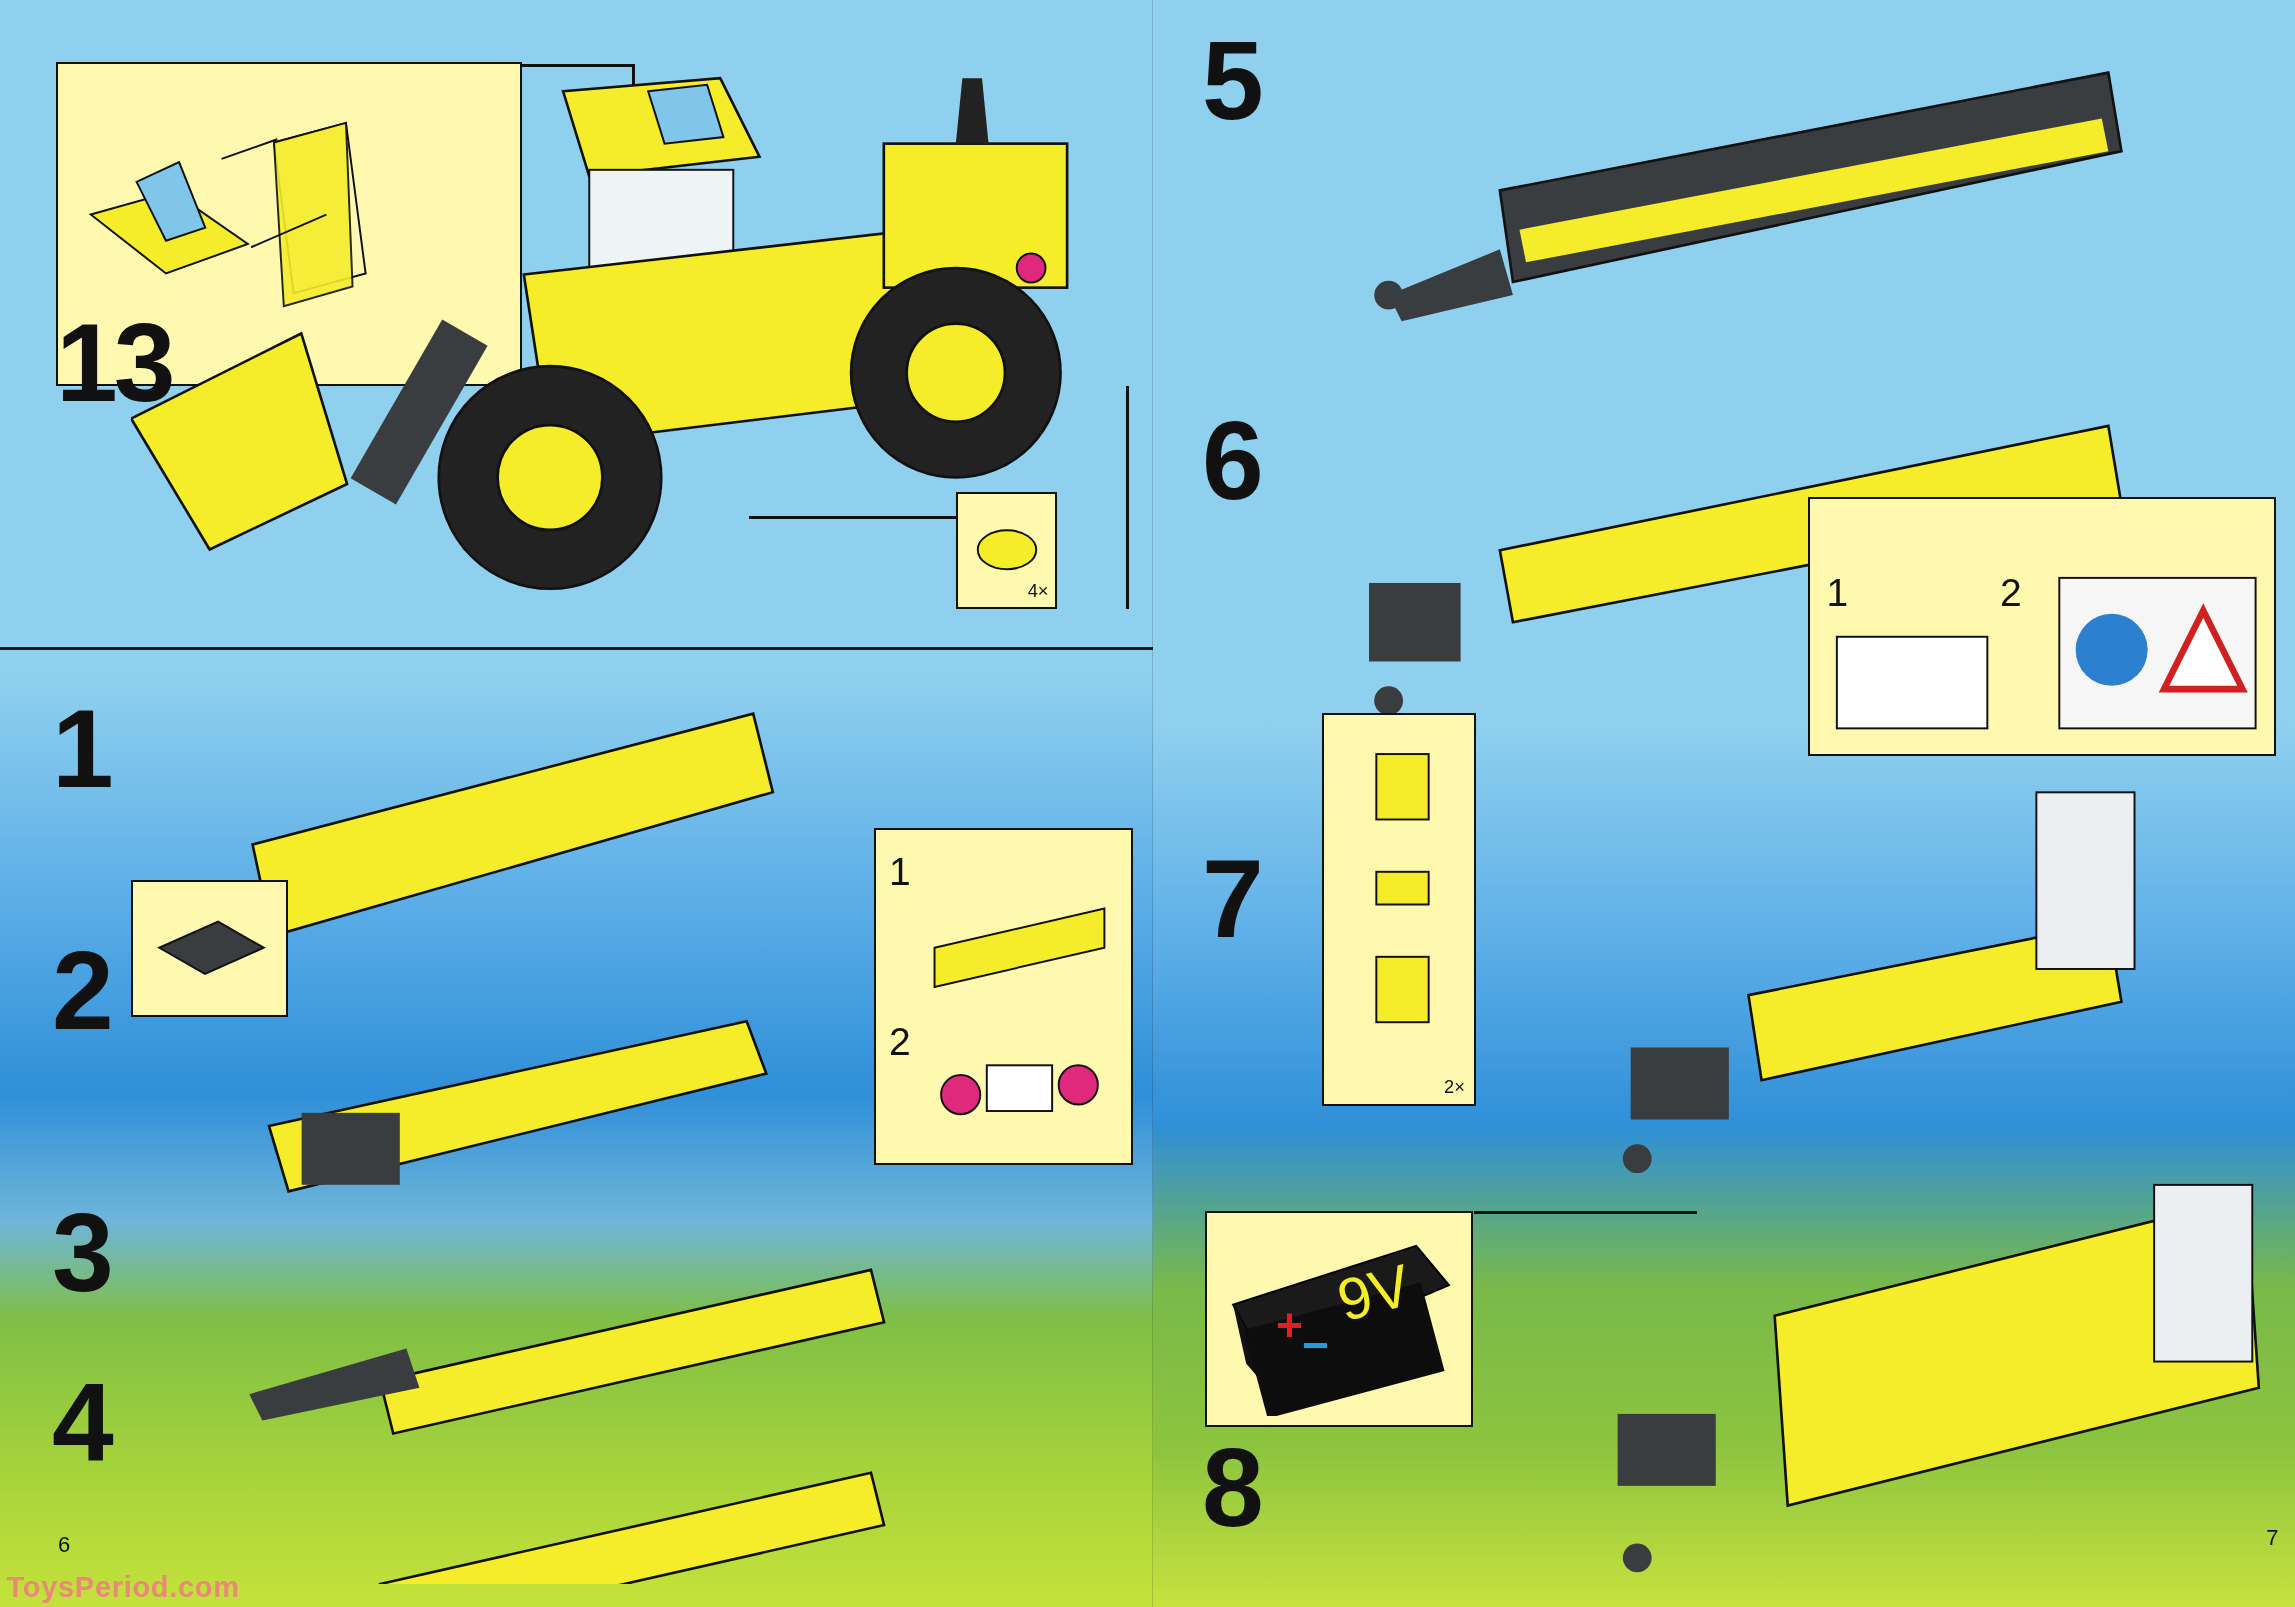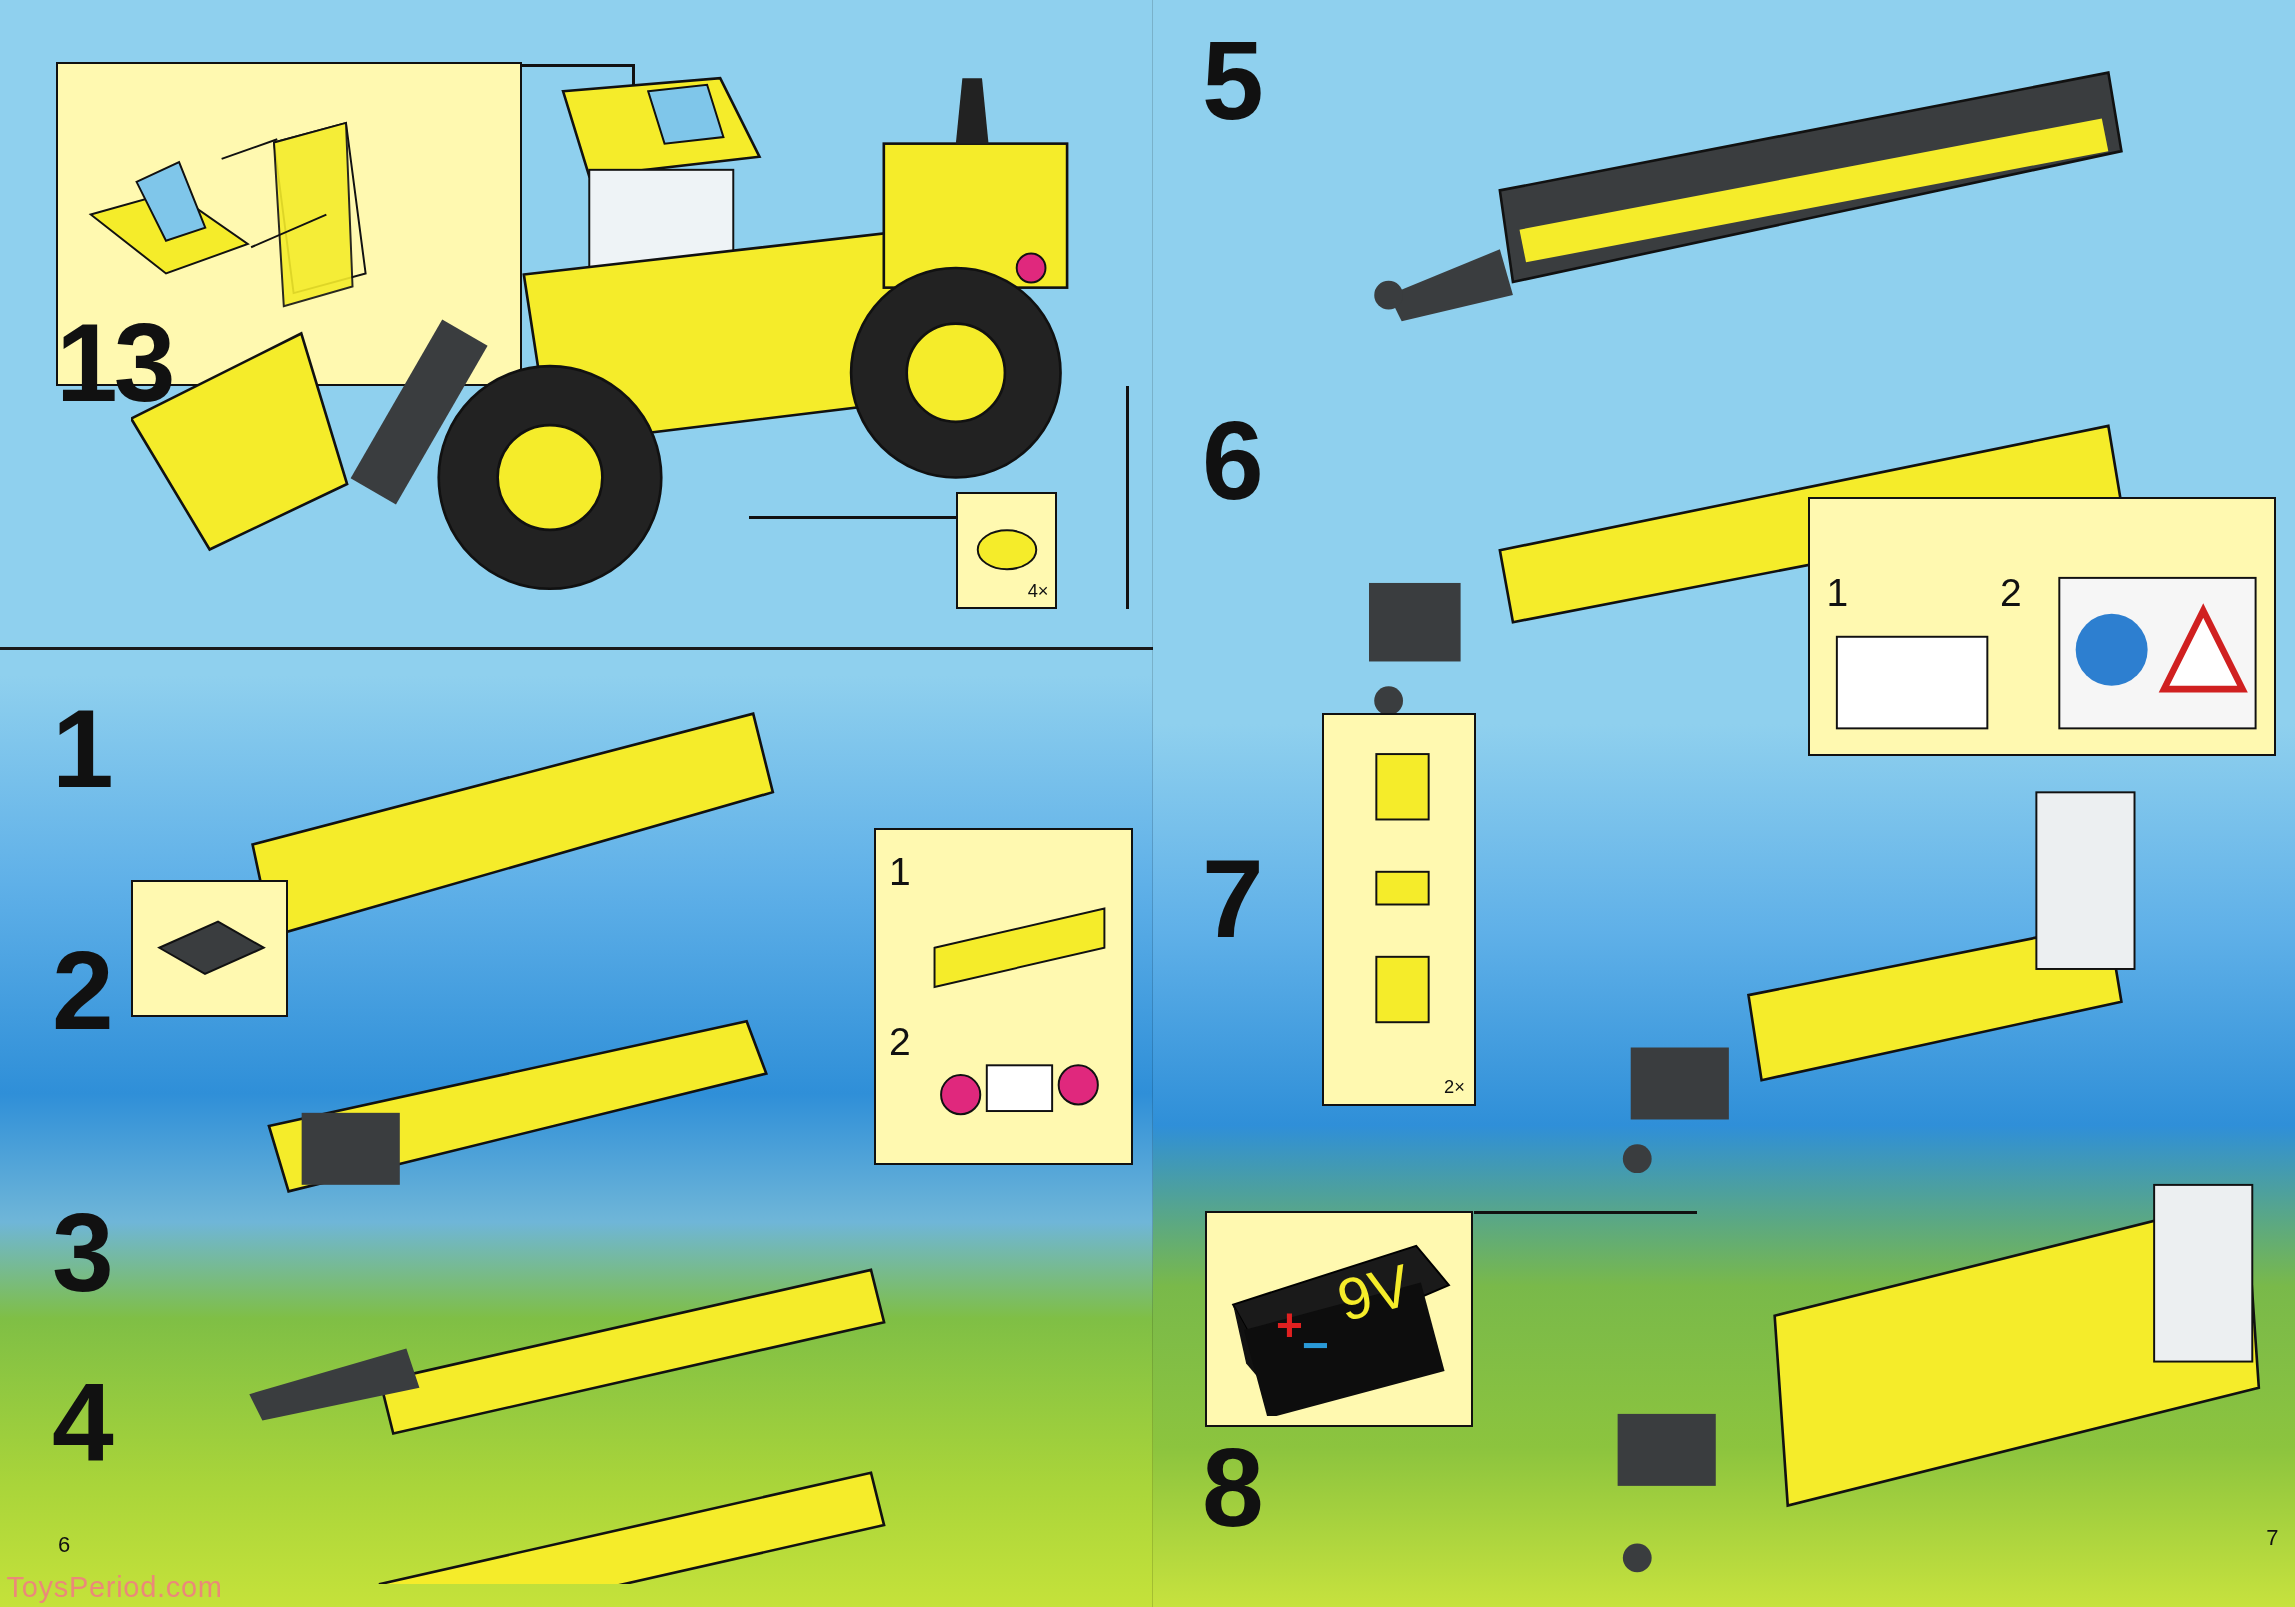--- a/index.html
+++ b/index.html
@@ -8,21 +8,21 @@
   .page.left{left:0;width:1302px;background:linear-gradient(180deg,#8fd0ee 0%,#8fd0ee 42%,#5fb0e8 55%,#2f8fd8 68%,#6fb6d8 76%,#7fbf45 82%,#a8d43a 92%,#c5e23a 100%);}
   .page.right{left:1153px;width:1142px;background:linear-gradient(180deg,#8fd0ee 0%,#8fd0ee 45%,#5fb0e8 58%,#2f8fd8 70%,#79b94a 80%,#8cc43e 90%,#c7e23e 100%);}
   .top-band-left{position:absolute;left:0;top:0;width:1153px;height:648px;background:#8fd0ee;}
   .divider{position:absolute;left:0;top:647px;width:1153px;height:2.6px;background:#1a1a1a;}
   .spine{position:absolute;left:1152px;top:0;width:2px;height:1608px;background:rgba(0,0,0,0.15);}
   .step{position:absolute;font-weight:bold;color:#111;font-size:111px;line-height:1;letter-spacing:-3.9px;}
   .pagenum{position:absolute;font-size:22px;color:#111;}
   .inset{position:absolute;background:#fff9b0;border:2.6px solid #111;box-sizing:border-box;}
   .inset .lbl{position:absolute;font-size:39px;color:#111;}
   .inset .qty{position:absolute;font-size:18.3px;color:#111;}
-  .watermark{position:absolute;left:6.5px;top:1571px;font-size:29px;font-weight:normal;color:#f08080;opacity:.9;letter-spacing:0.7px;}
+  .watermark{position:absolute;left:6.5px;top:1571px;font-size:29px;font-weight:bold;color:#f08080;opacity:.9;letter-spacing:0.7px;}
   .art{position:absolute;}
   .arrow-line{position:absolute;background:#111;}
 </style>
 </head>
 <body>
 
 <div class="page left">
   <div class="top-band-left"></div>
   <div class="divider"></div>
 

